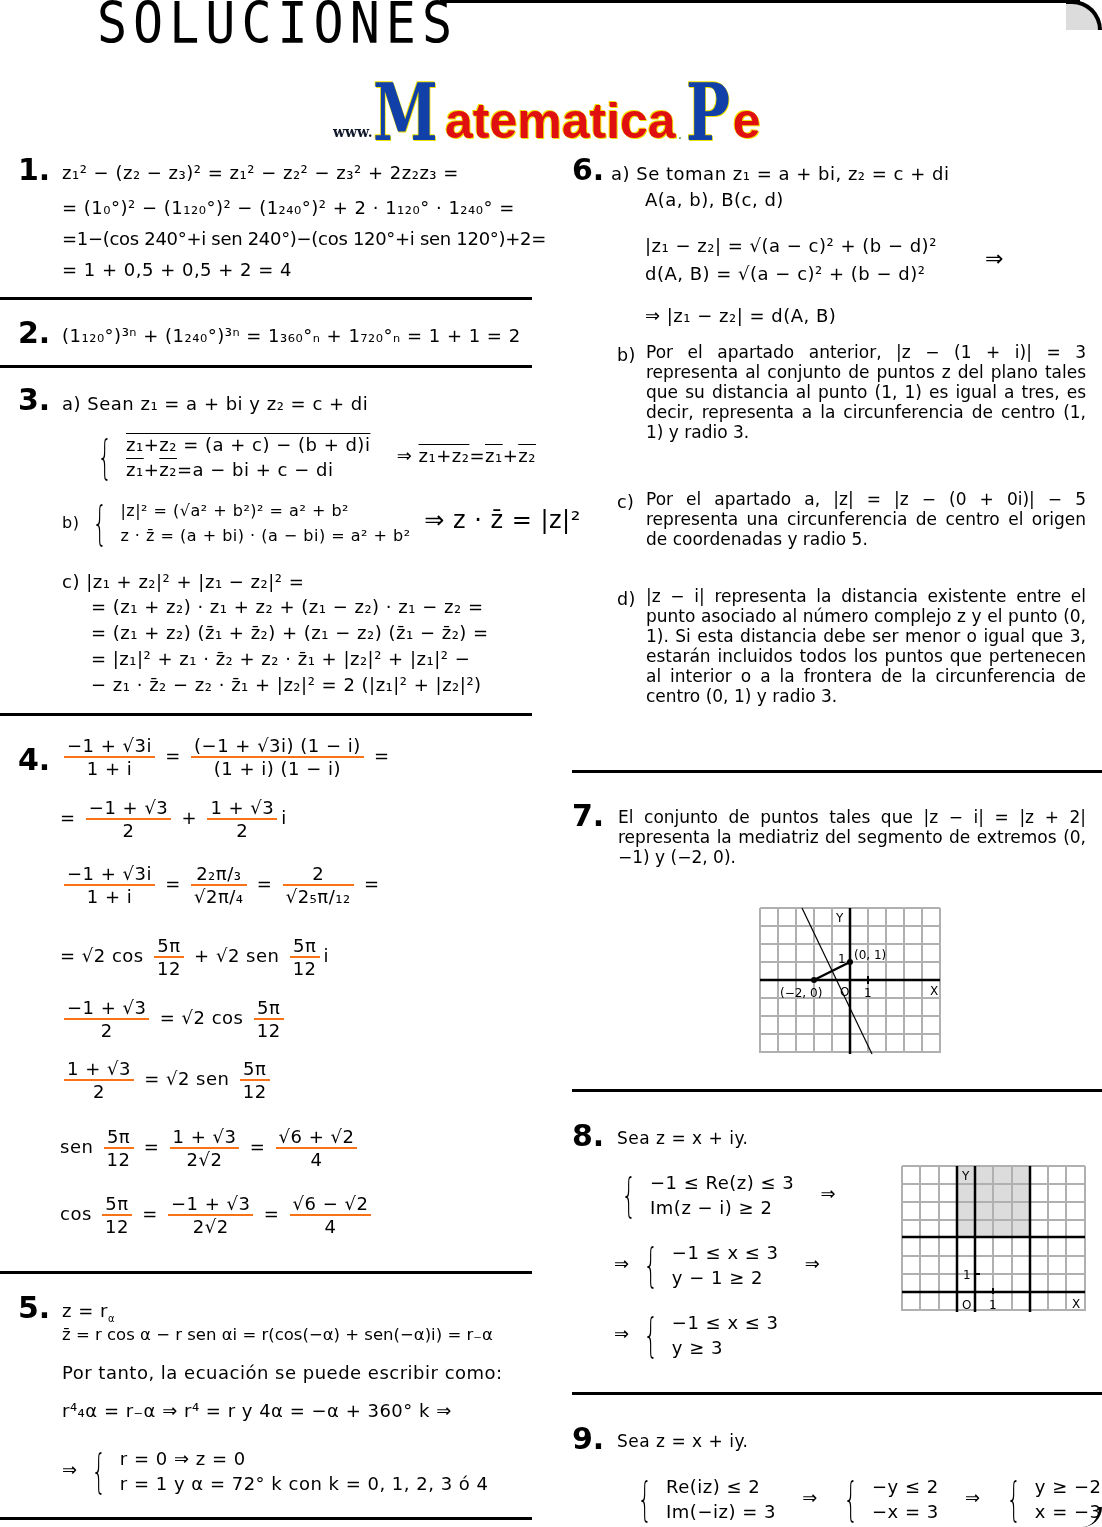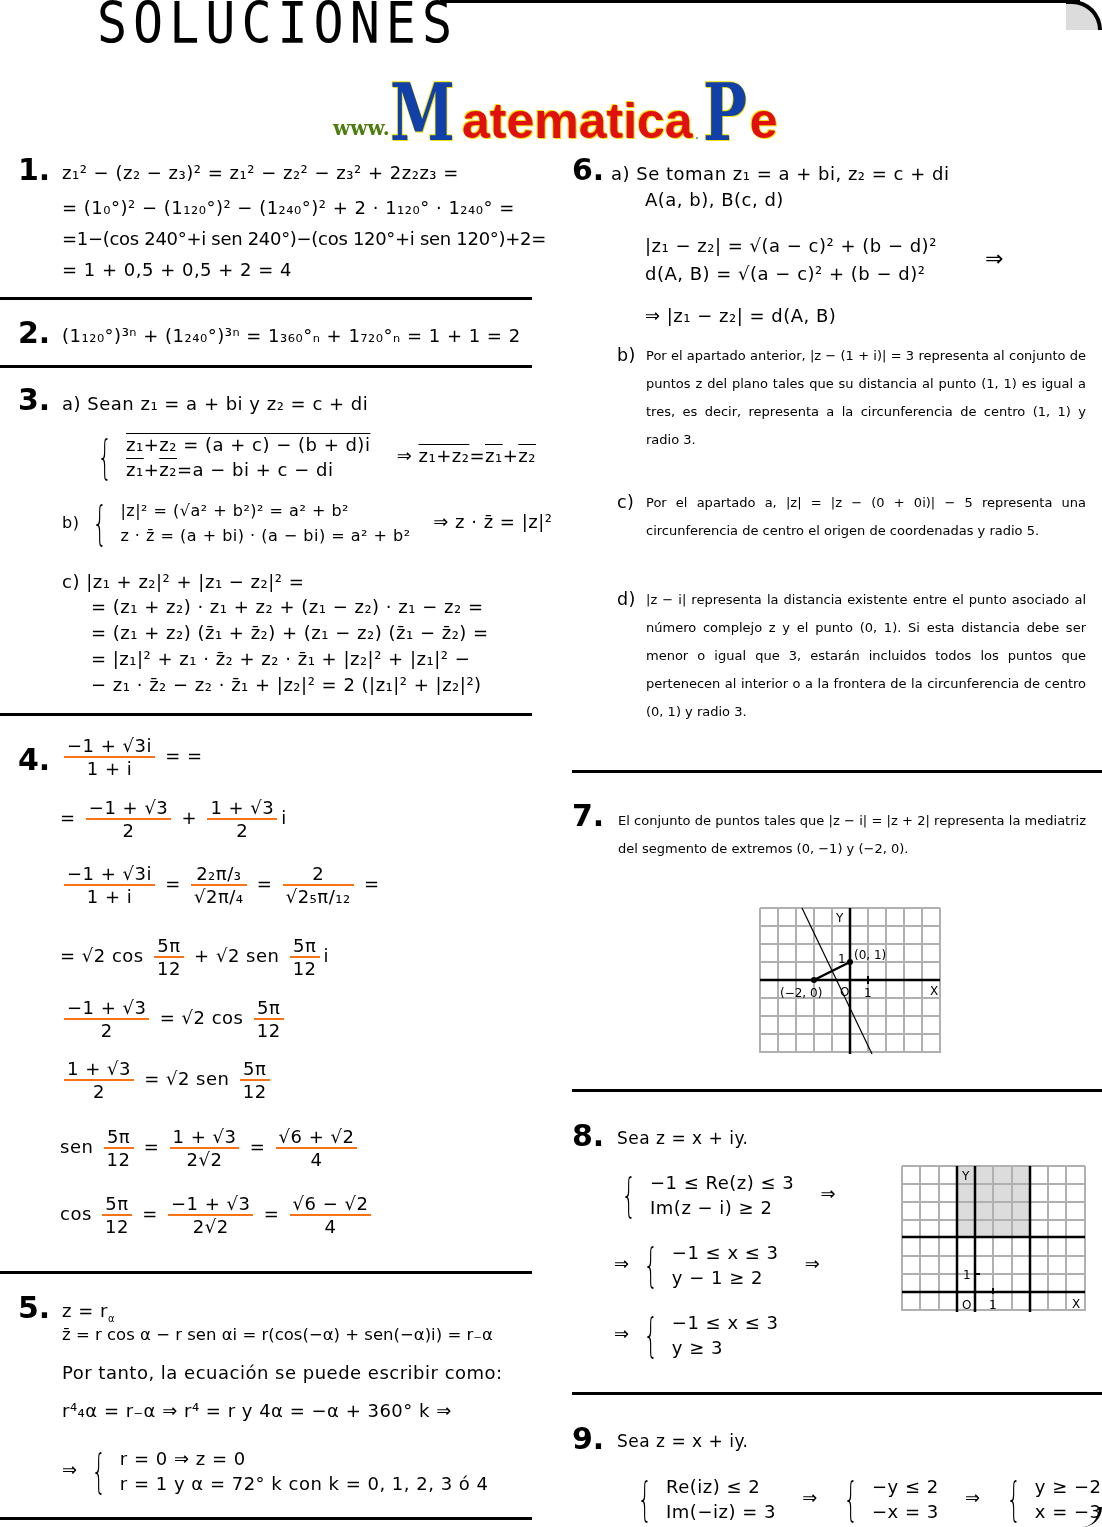--- a/index.html
+++ b/index.html
@@ -7,30 +7,30 @@
          font-family: "DejaVu Sans", sans-serif; color: #000; }
   .frame-top { position: absolute; left: 440px; top: 0; width: 640px; height: 3px; background: #000; }
   .frame-corner { position: absolute; right: 0; top: 0; width: 36px; height: 30px;
                   border-top: 4px solid #000; border-right: 4px solid #000; border-top-right-radius: 36px;
                   box-sizing: border-box; background: #dcdcdc; }
   .frame-corner-bl { position: absolute; right: 0; bottom: 0; width: 20px; height: 20px;
                   border-right: 3px solid #000; border-bottom-right-radius: 20px; box-sizing: border-box; }
   .title { position: absolute; left: 97px; top: -10px; font-family: "DejaVu Sans Mono", monospace;
            font-size: 50px; letter-spacing: 6px; transform: scaleY(1.15); transform-origin: top left; }
   .logo { position: absolute; left: 333px; top: 76px; height: 70px; display: flex; align-items: flex-end; }
-  .logo .www { color: #4d7c0f; font-weight: bold; font-size: 20px; font-family: "DejaVu Serif", serif; margin-bottom: 6px; }
+  .logo .www { color: #0f172a; font-weight: bold; font-size: 14px; font-family: "DejaVu Serif", serif; margin-bottom: 6px; }
   .logo .big { color: #1040a8; font-family: "DejaVu Serif", serif; font-weight: bold; font-size: 78px; line-height: 66px;
                transform: scaleX(0.75); transform-origin: left bottom; text-shadow: 1px 1px 0 #f0e000, -1px -1px 0 #f0e000; }
   .logo .red { color: #e01010; font-family: "Liberation Sans", sans-serif; font-weight: bold; font-size: 50px; line-height: 50px;
                text-shadow: 1px 1px 0 #f0e000, -1px -1px 0 #f0e000; }
   .logo .dot { color: #2e8b2e; font-size: 14px; margin: 0 4px 4px 2px; }
   .hr { position: absolute; height: 3px; background: #000; }
   .num { position: absolute; font-size: 30px; font-weight: bold; font-family: "DejaVu Sans", sans-serif; }
   .line { position: absolute; font-size: 18px; white-space: nowrap; letter-spacing: 0.5px; }
-  .para { position: absolute; font-size: 13px; line-height: 28px; text-align: justify; }
+  .para { position: absolute; font-size: 17px; line-height: 20px; text-align: justify; }
   .ov { text-decoration: overline; }
   sub, sup { font-size: 10px; }
   .frac { display: inline-block; vertical-align: middle; text-align: center; margin: 0 4px; }
   .frac > span { display: block; padding: 0 3px; }
   .frac > .n { border-bottom: 2px solid #f97316; }
   .brace { font-size: 46px; font-weight: 100; line-height: 46px; vertical-align: middle; transform: scaleX(0.5); display: inline-block; }
   .sys { display: inline-block; vertical-align: middle; line-height: 25px; }
   .graph { position: absolute; }
 </style>
 </head>
@@ -86,34 +86,35 @@
     <span style="margin-left:20px">⇒</span>
     <span class="ov">z₁+z₂</span><span>=</span><span class="ov">z₁</span><span>+</span><span class="ov">z₂</span>
   </div>
   <div class="line" style="left:62px;top:498px;font-size:16px">
     <span>b)</span>
     <span class="brace">{</span>
     <span class="sys">
       <span style="display:block">|z|² = (√a² + b²)² = a² + b²</span>
       <span style="display:block">z · z̄ = (a + bi) · (a − bi) = a² + b²</span>
     </span>
-    <span style="margin-left:17px;font-size:18px">⇒ z · z̄ = |z|²</span>
+    <span style="margin-left:8px;font-size:24px">⇒ z · z̄ = |z|²</span>
   </div>
   <div class="line" style="left:62px;top:571px">c)  |z₁ + z₂|² + |z₁ − z₂|² =</div>
   <div class="line" style="left:91px;top:596px">= (z₁ + z₂) · z₁ + z₂ + (z₁ − z₂) · z₁ − z₂ =</div>
   <div class="line" style="left:91px;top:622px">= (z₁ + z₂) (z̄₁ + z̄₂) + (z₁ − z₂) (z̄₁ − z̄₂) =</div>
   <div class="line" style="left:91px;top:648px">= |z₁|² + z₁ · z̄₂ + z₂ · z̄₁ + |z₂|² + |z₁|² −</div>
   <div class="line" style="left:91px;top:674px">− z₁ · z̄₂ − z₂ · z̄₁ + |z₂|² = 2 (|z₁|² + |z₂|²)</div>
 </section>
 
 <section>
   <div class="num" style="left:18px;top:742px">4.</div>
   <div class="line" style="left:60px;top:735px">
     <span class="frac"><span class="n">−1 + √3i</span><span>1 + i</span></span>
     <span>=</span>
+    <span class="frac"><span class="n">(−1 + √3i) (1 − i)</span><span>(1 + i) (1 − i)</span></span>
     <span>=</span>
   </div>
   <div class="line" style="left:60px;top:797px">
     <span>=</span>
     <span class="frac"><span class="n">−1 + √3</span><span>2</span></span>
     <span>+</span>
     <span class="frac"><span class="n">1 + √3</span><span>2</span></span><span>i</span>
   </div>
   <div class="line" style="left:60px;top:863px">
     <span class="frac"><span class="n">−1 + √3i</span><span>1 + i</span></span>

